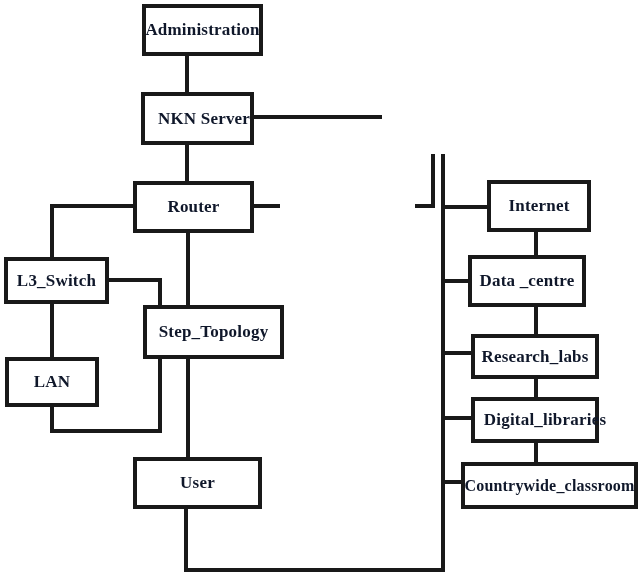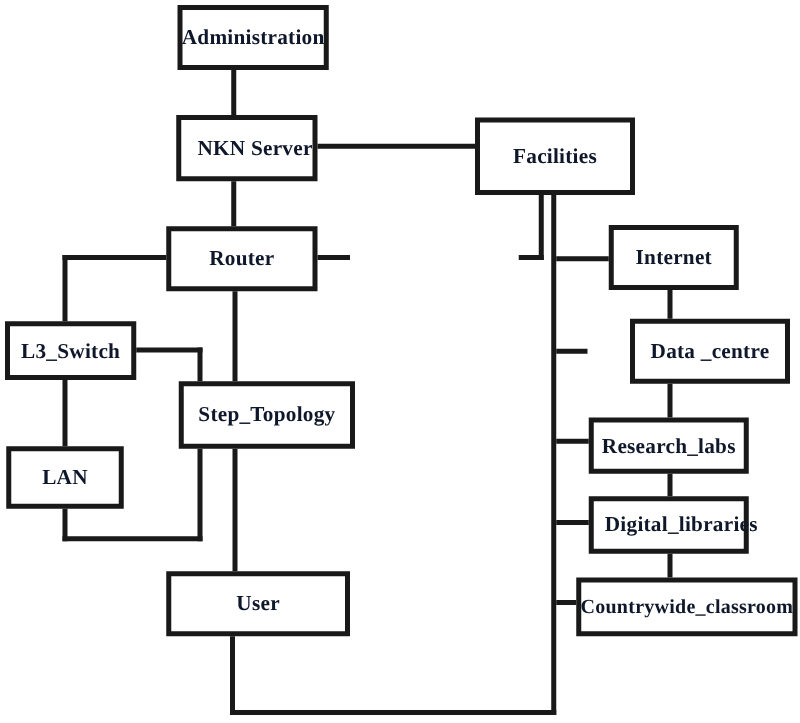--- a/index.html
+++ b/index.html
@@ -39,40 +39,39 @@
 </style>
 </head>
 <body>
 
 <div id="canvas">
 
   <div class="node" style="left:142px; top:4px;  width:121px; height:52px;">Administration</div>
 
   <div class="node" style="left:141px; top:92px; width:113px; height:53px;padding-left:13px;">NKN Server</div>
 
-  <div class="node" style="left:380px; top:94px; width:128px; height:62px;">Facilities</div>
 
   <div class="node" style="left:133px; top:181px; width:121px; height:52px;">Router</div>
 
 
   <div class="node" style="left:487px; top:180px; width:104px; height:52px;">Internet</div>
 
   <div class="node" style="left:4px; top:257px; width:105px; height:47px;">L3_Switch</div>
 
   <div class="node" style="left:143px; top:305px; width:141px; height:54px;">Step_Topology</div>
 
-  <div class="node" style="left:468px; top:255px; width:128px; height:52px;margin-left:36px;">Data _centre</div>
+  <div class="node" style="left:468px; top:255px; width:118px; height:52px;">Data _centre</div>
 
   <div class="node" style="left:5px; top:357px; width:94px; height:50px;">LAN</div>
 
   <div class="node" style="left:471px; top:334px; width:128px; height:45px;">Research_labs</div>
 
   <div class="node" style="left:471px; top:397px; width:128px; height:46px;padding-left:20px;">Digital_libraries</div>
 
-  <div class="node" style="left:133px; top:457px; width:147px; height:52px;">User</div>
+  <div class="node" style="left:133px; top:457px; width:129px; height:52px;">User</div>
 
   <div class="node" style="left:461px; top:462px; width:177px; height:47px; font-size:16px;">Countrywide_classroom</div>
 
   <div class="ln" style="left:185px; top:54px;  width:4px;   height:40px;"></div>
   <div class="ln" style="left:185px; top:143px; width:4px;   height:40px;"></div>
   <div class="ln" style="left:252px; top:115px; width:130px; height:4px;"></div>
 
   <div class="ln" style="left:50px;  top:204px; width:85px;  height:4px;"></div>
   <div class="ln" style="left:50px;  top:204px; width:4px;   height:55px;"></div>
   <div class="ln" style="left:186px; top:231px; width:4px;   height:76px;"></div>

